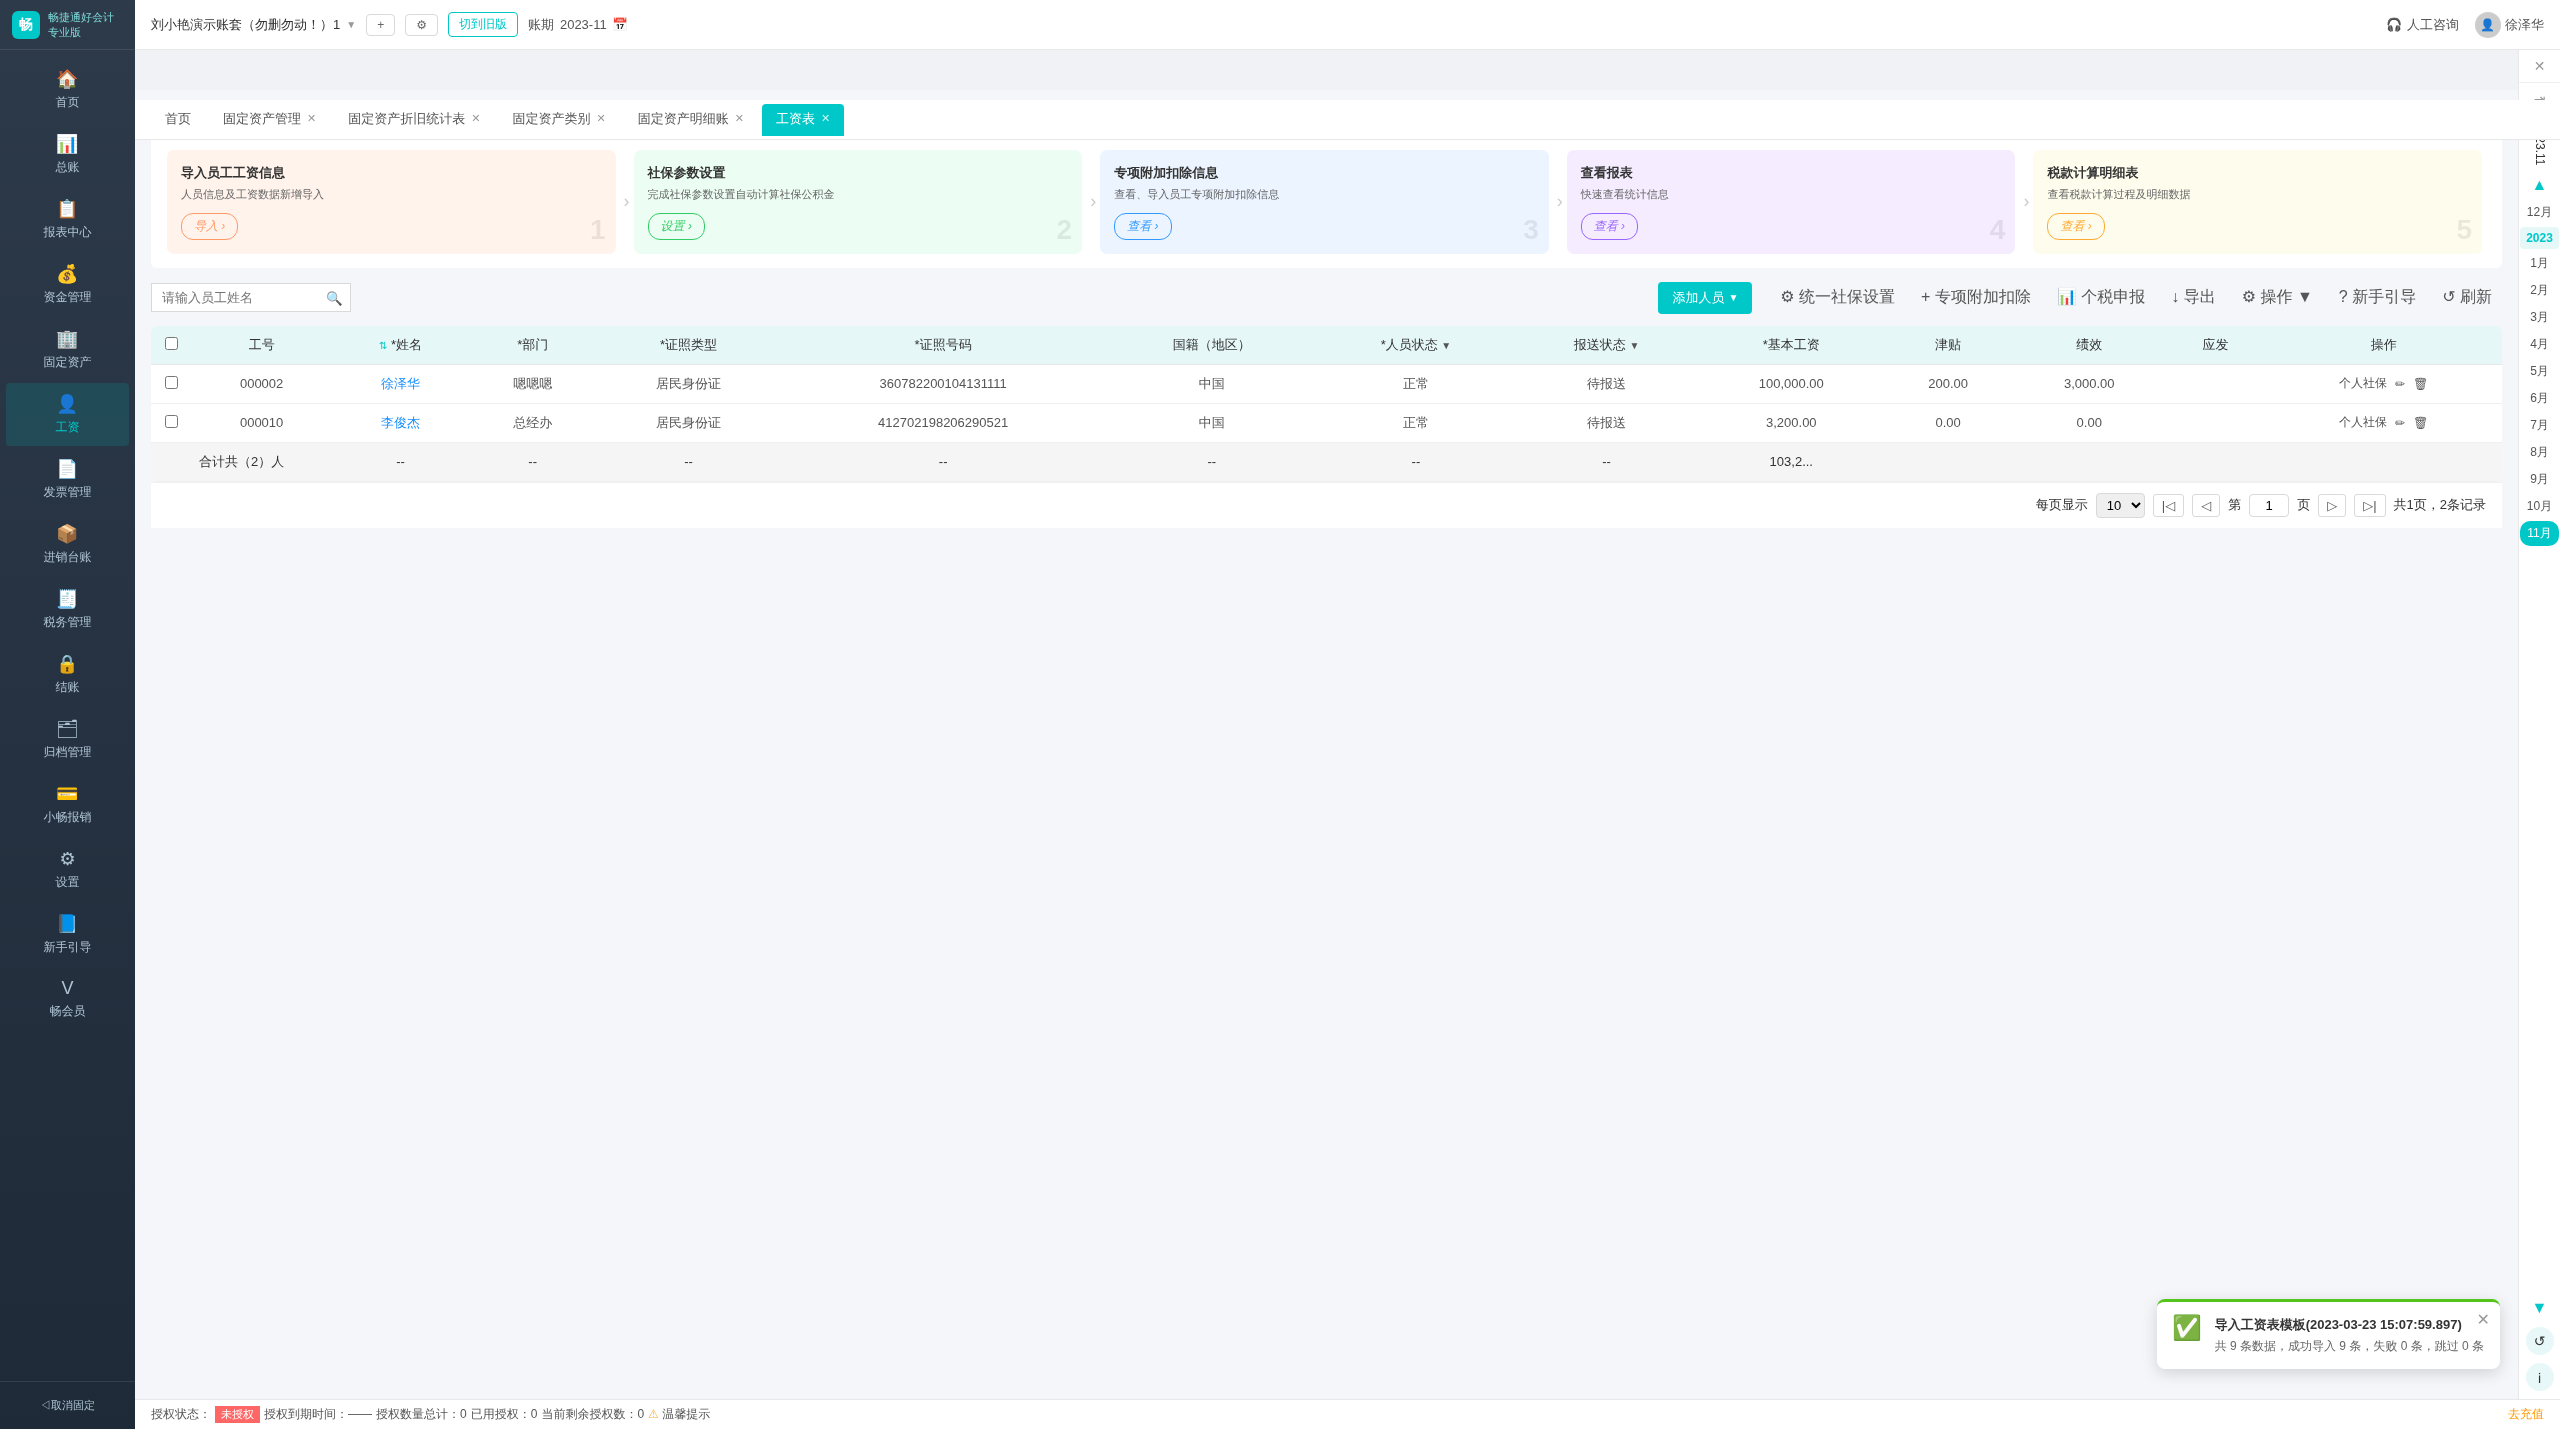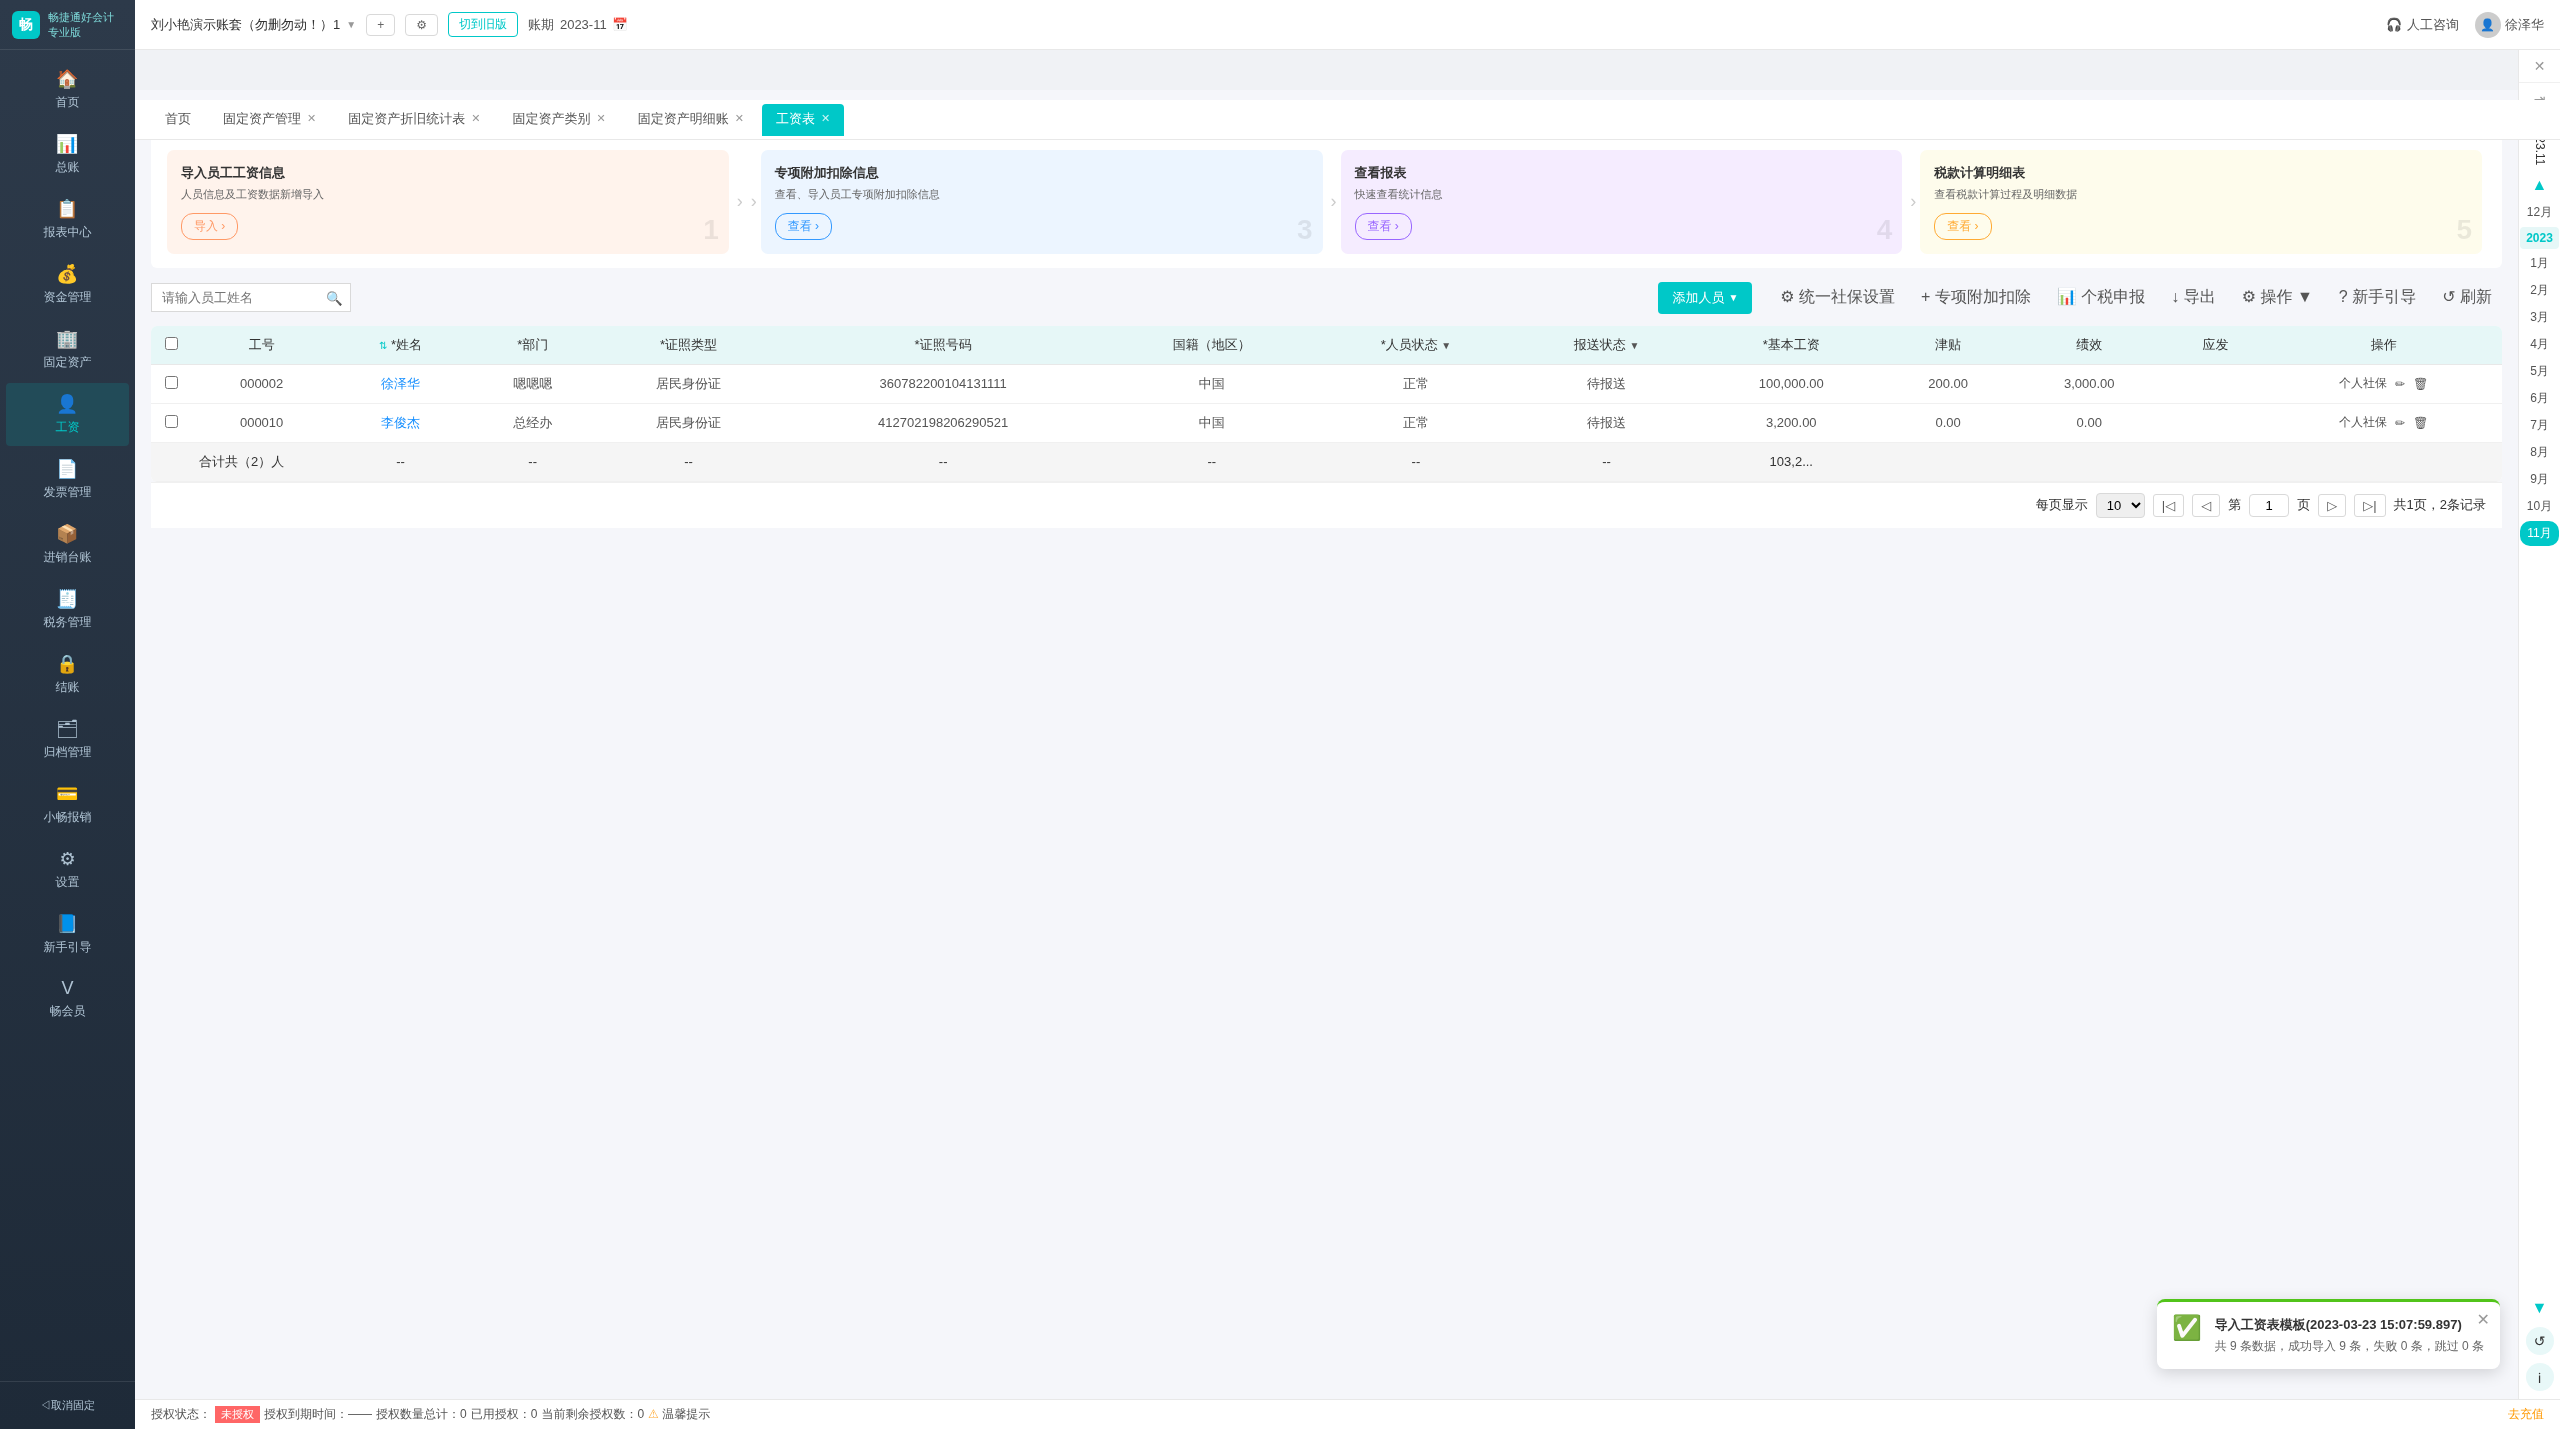--- a/index.html
+++ b/index.html
@@ -85,21 +85,21 @@
     .guide-step:nth-child(2n+1) { background: #fef6f0; }
     .guide-step.step2 { background: #f0fef6; }
     .guide-step.step3 { background: #f0f6fe; }
     .guide-step.step4 { background: #f5f0fe; }
     .guide-step.step5 { background: #fefdf0; }
     .step-num { font-size: 28px; font-weight: bold; color: rgba(0,0,0,0.08); position: absolute; bottom: 8px; right: 10px; }
     .step-title { font-size: 13px; font-weight: bold; color: #333; margin-bottom: 4px; }
     .step-desc { font-size: 11px; color: #666; line-height: 1.5; margin-bottom: 10px; }
     .step-btn {
       display: inline-flex; align-items: center; gap: 2px; padding: 4px 12px;
-      border: 1px solid; border-radius: 12px; font-size: 12px; cursor: pointer; background: none;
+      border: 1px solid; border-radius: 12px; font-size: 12px; cursor: pointer; background: none; font-style: italic;
     }
     .step-btn.orange { border-color: #ff9966; color: #ff9966; }
     .step-btn.green { border-color: #33cc66; color: #33cc66; }
     .step-btn.blue { border-color: #3399ff; color: #3399ff; }
     .step-btn.purple { border-color: #9966ff; color: #9966ff; }
     .step-btn.gold { border-color: #ffaa33; color: #ffaa33; }
     .arrow-right { color: #ccc; font-size: 18px; margin: 0 4px; }
     .guide-close { position: absolute; top: 10px; right: 10px; cursor: pointer; color: #999; font-size: 16px; }
     .guide-video { position: absolute; top: 10px; right: 40px; font-size: 12px; color: #999; display: flex; gap: 12px; }
     .guide-video span { cursor: pointer; }
@@ -326,20 +326,26 @@
     <div class="guide-steps">
 
       <div class="guide-step" style="background:#fff3ec;">
         <div class="step-title">导入员工工资信息</div>
         <div class="step-desc">人员信息及工资数据新增导入</div>
         <button class="step-btn orange">导入 ›</button>
         <span class="step-num">1</span>
       </div>
       <span class="arrow-right">›</span>
 
+      <div class="guide-step step2" style="background:#ecfef3;">
+        <div class="step-title">社保参数设置</div>
+        <div class="step-desc">完成社保参数设置自动计算社保公积金</div>
+        <button class="step-btn green">设置 ›</button>
+        <span class="step-num">2</span>
+      </div>
       <span class="arrow-right">›</span>
 
       <div class="guide-step step3" style="background:#ecf5ff;">
         <div class="step-title">专项附加扣除信息</div>
         <div class="step-desc">查看、导入员工专项附加扣除信息</div>
         <button class="step-btn blue">查看 ›</button>
         <span class="step-num">3</span>
       </div>
       <span class="arrow-right">›</span>
 

